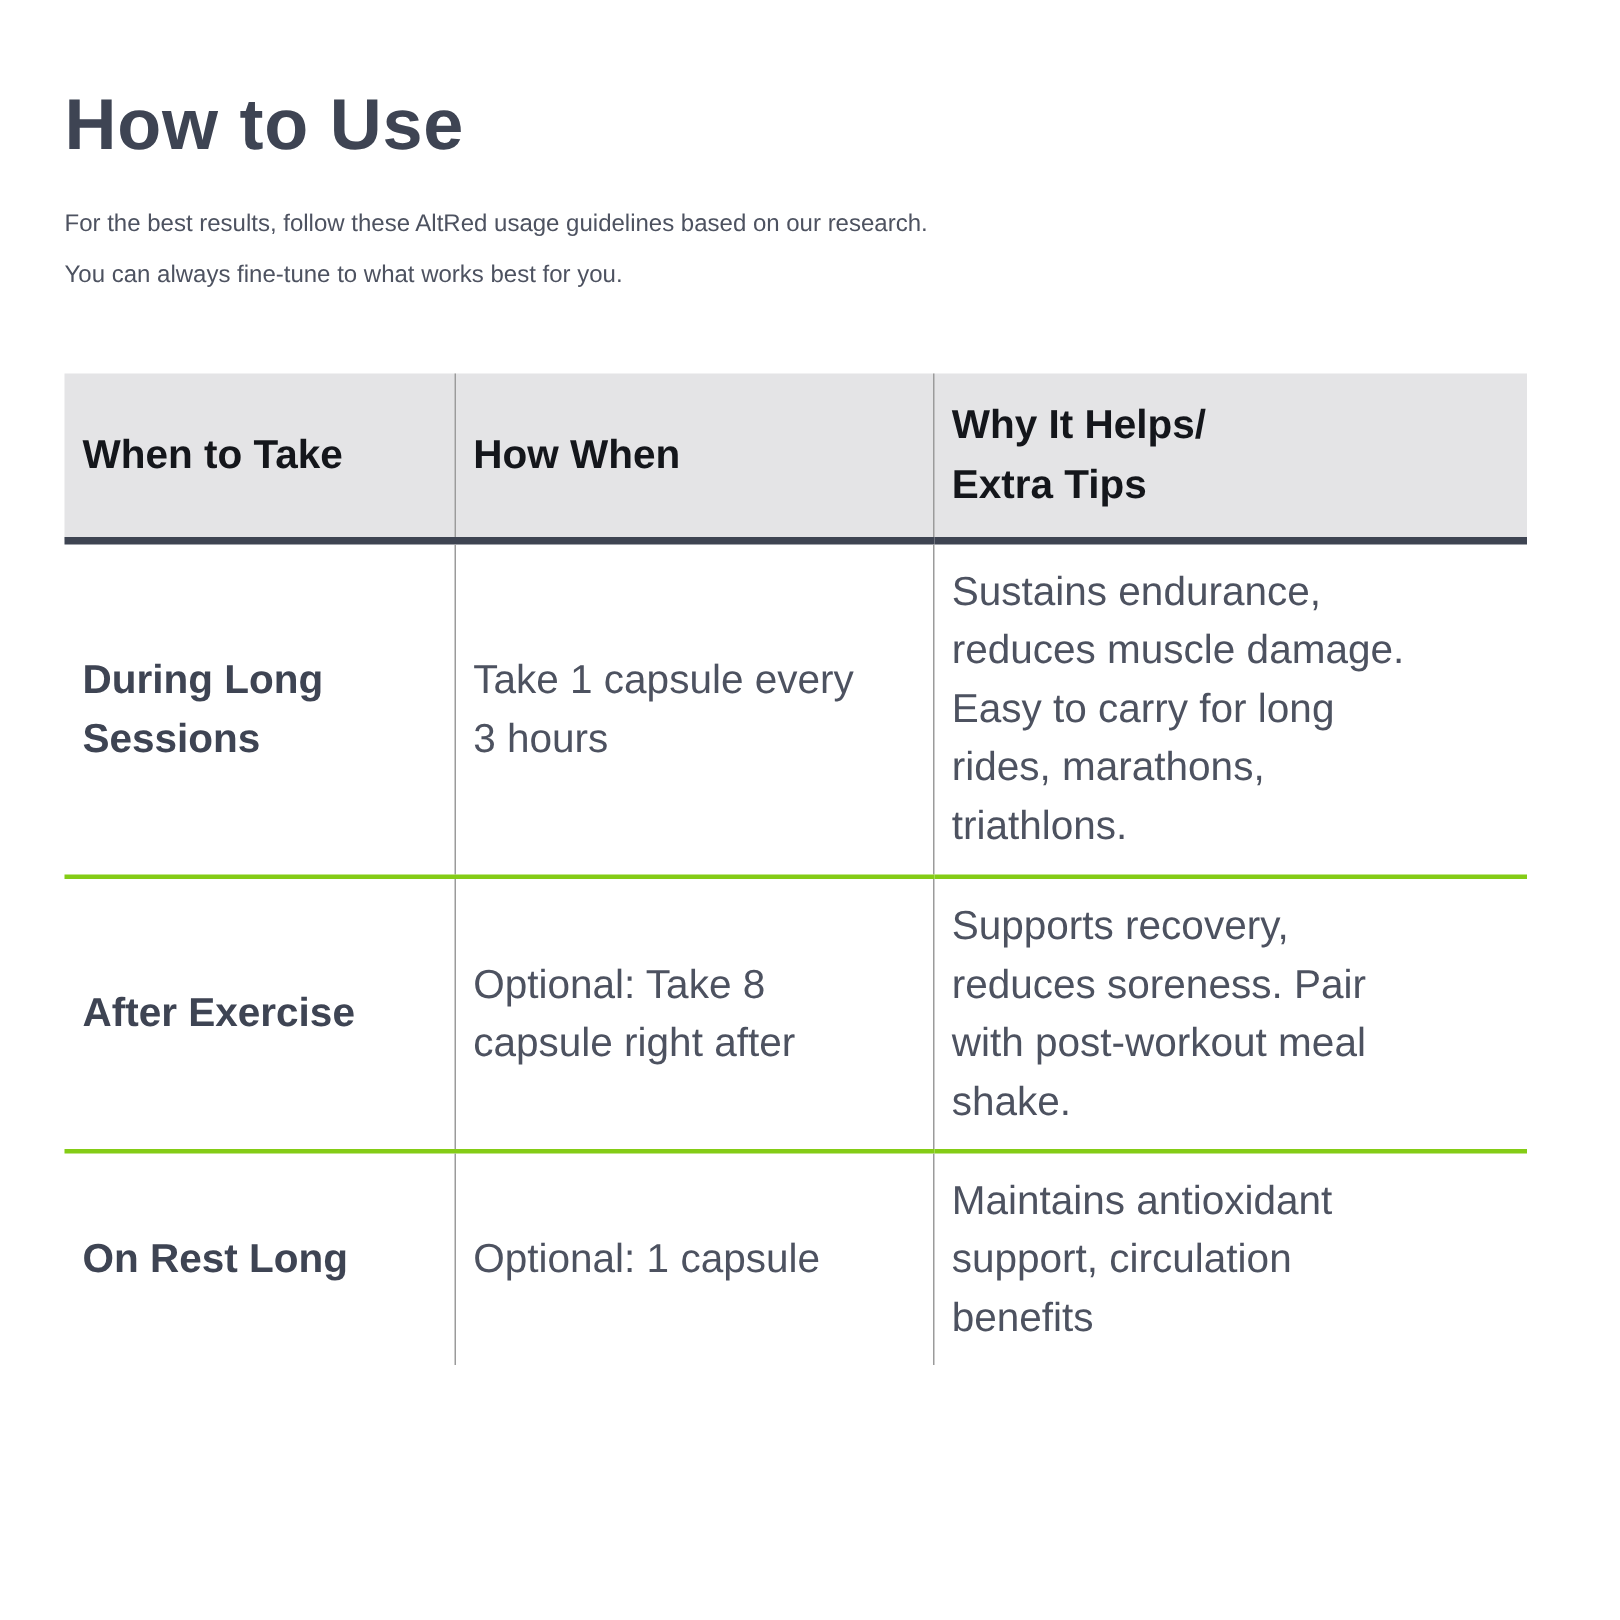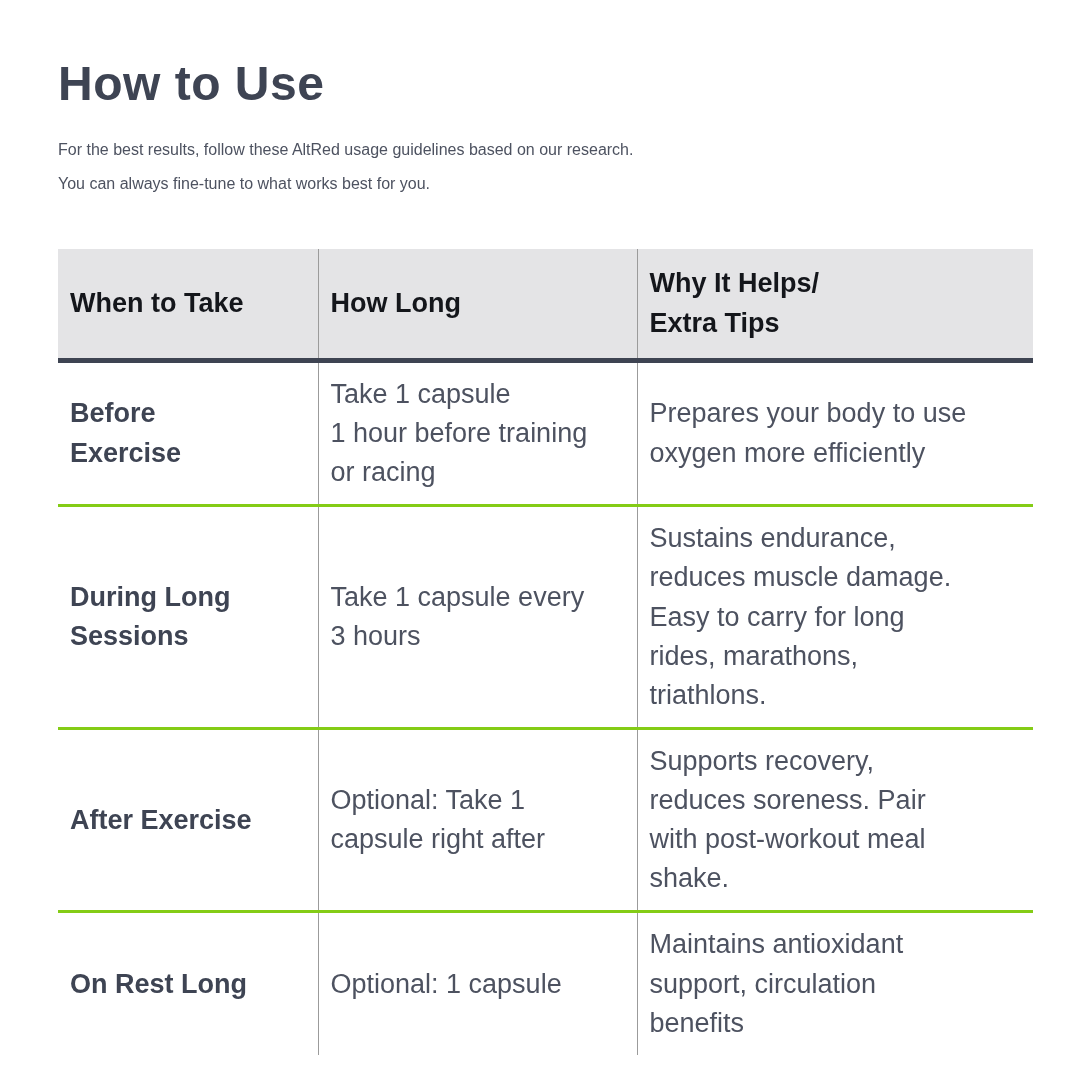--- a/index.html
+++ b/index.html
@@ -6,21 +6,21 @@
   html, body {
     width: 1080px;
     height: 1080px;
     background: #ffffff;
     font-family: "Liberation Sans", sans-serif;
     overflow: hidden;
   }
   .page {
     width: 1080px;
     height: 1080px;
-    padding: 58px 43px 0 58px;
+    padding: 58px 43px 0 43px;
   }
   .page-title {
     font-size: 48px;
     font-weight: 700;
     color: #3e4453;
     letter-spacing: 0.5px;
     line-height: 1.1;
   }
   .page-subtitle {
     margin-top: 22px;
@@ -83,49 +83,40 @@
 
   <table class="usage-table">
     <colgroup>
       <col class="c1">
         <col class="c2">
         <col class="c3">
     </colgroup>
     <thead>
       <tr>
         <th>When to Take</th>
-        <th>How Long</th>
+        <th>How When</th>
         <th>Why It Helps/
 Extra Tips</th>
       </tr>
     </thead>
     <tbody>
-      <tr class="row-1">
-        <td class="when">Before
-Exercise</td>
-        <td>Take 1 capsule
-1 hour before training
-or racing</td>
-        <td>Prepares your body to use
-oxygen more efficiently</td>
-      </tr>
       <tr class="row-2">
         <td class="when">During Long
 Sessions</td>
         <td>Take 1 capsule every
 3 hours</td>
         <td>Sustains endurance,
 reduces muscle damage.
 Easy to carry for long
 rides, marathons,
 triathlons.</td>
       </tr>
       <tr class="row-3">
         <td class="when">After Exercise</td>
-        <td>Optional: Take 1
+        <td>Optional: Take 8
 capsule right after</td>
         <td>Supports recovery,
 reduces soreness. Pair
 with post-workout meal
 shake.</td>
       </tr>
       <tr class="row-4">
         <td class="when">On Rest Long</td>
         <td>Optional: 1 capsule</td>
         <td>Maintains antioxidant

